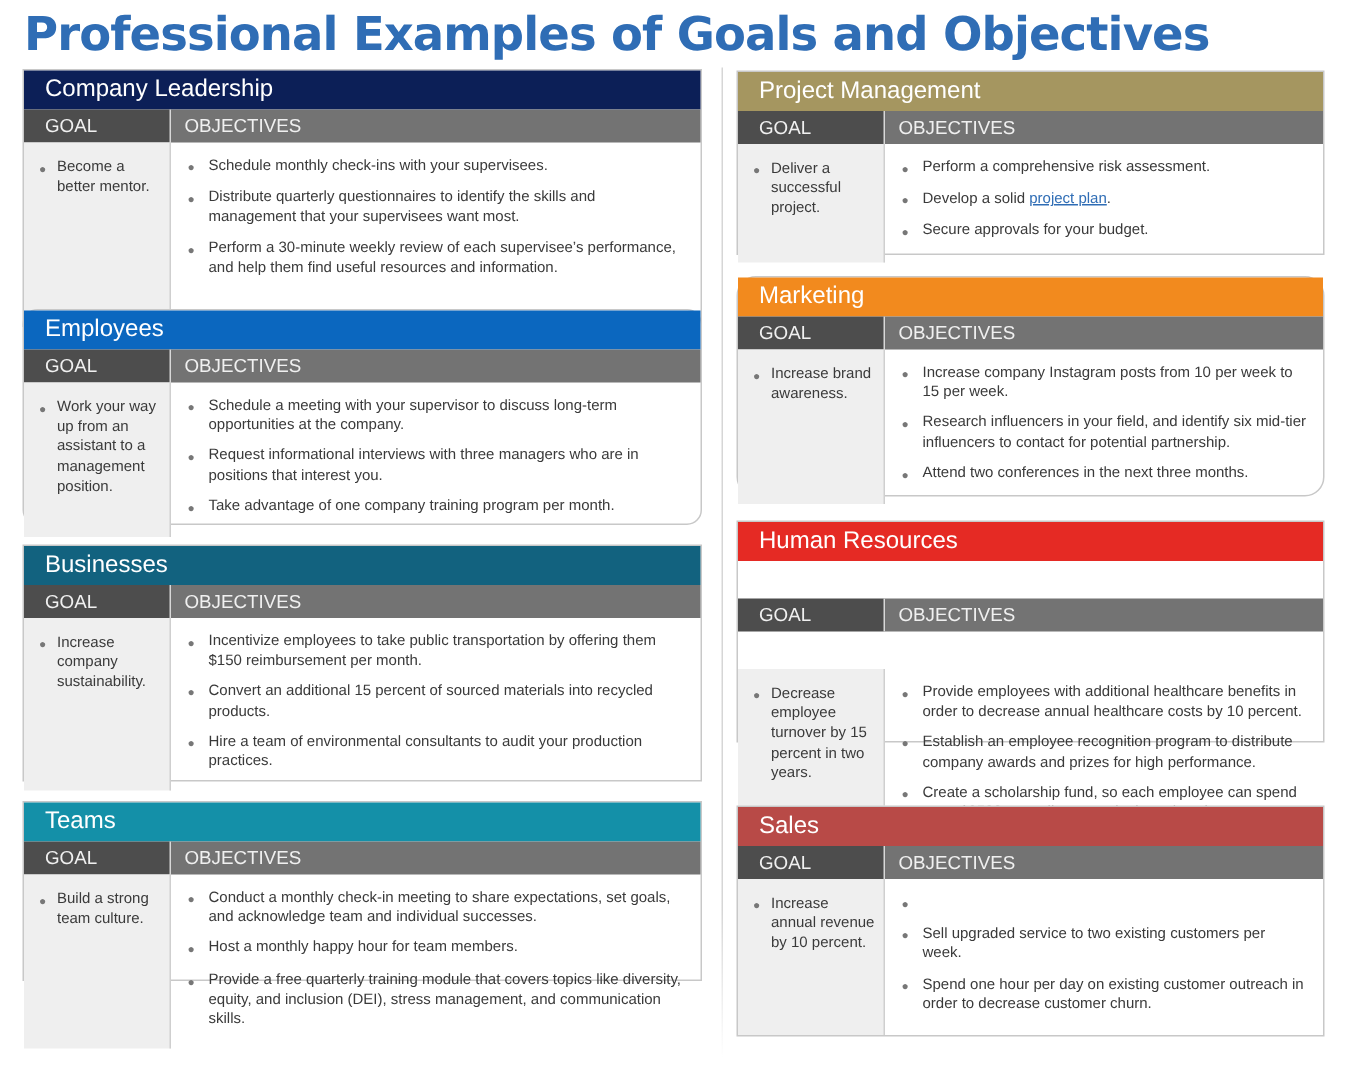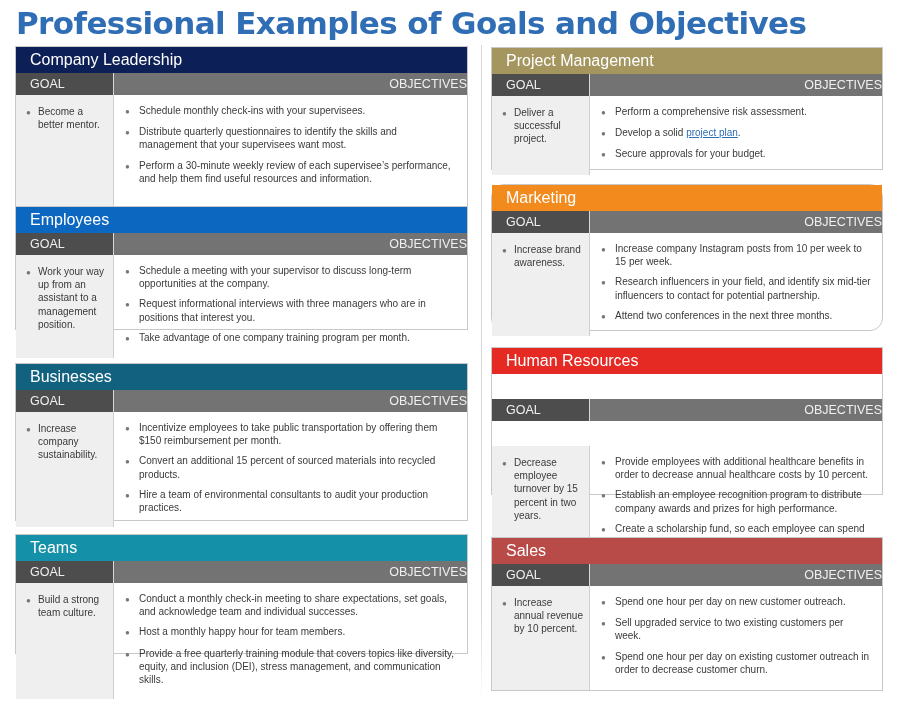--- a/index.html
+++ b/index.html
@@ -29,21 +29,21 @@
     color: #ffffff; font-size: 16px;
   }
   .card-head { display: flex; height: 22px; }
   .head-goal {
     background: #4d4d4d; color: #f0f0f0; font-size: 12.5px;
     line-height: 22px; padding-left: 14px;
     border-right: 1px solid #d8d8d8;
   }
   .head-obj {
     flex: 1; background: #737373; color: #f0f0f0; font-size: 12.5px;
-    line-height: 22px; padding-left: 9px; text-align: right;
+    line-height: 22px; padding-left: 9px;
   }
   .card-body { display: flex; flex: 1; }
   .goal-col {
     background: #efefef; border-right: 1px solid #cfcfcf;
     padding: 10px 6px 6px 10px;
     font-size: 10px; line-height: 13.2px; color: #3a3a3a;
   }
   .goal-col .g-item { display: flex; }
   .goal-col .bullet { width: 12px; flex: none; font-size: 8px; color: #777; padding-top: 1px; }
   .obj-col {
@@ -88,21 +88,21 @@
           <span class="obj-text">Distribute quarterly questionnaires to identify the skills and management that your supervisees want most.</span>
         </div>
       <div class="obj-item">
           <span class="bullet">●</span>
           <span class="obj-text">Perform a 30-minute weekly review of each supervisee’s performance, and help them find useful resources and information.</span>
         </div>
     </div>
   </div>
 </div>
 
-<div class="card left" style="top:206px;height:124px;">
+<div class="card left" style="top:206px;height:144px;border-radius:10px;">
   <div class="card-title" style="background:#0b67bf">Employees</div>
   <div class="card-head">
     <div class="head-goal">GOAL</div>
     <div class="head-obj">OBJECTIVES</div>
   </div>
   <div class="card-body">
     <div class="goal-col">
       <div class="g-item">
           <span class="bullet">●</span>
           <span>Work your way up from an assistant to a management position.</span>
@@ -284,21 +284,20 @@
   <div class="card-body">
     <div class="goal-col">
       <div class="g-item">
           <span class="bullet">●</span>
           <span>Increase annual revenue by 10 percent.</span>
         </div>
     </div>
     <div class="obj-col">
       <div class="obj-item">
           <span class="bullet">●</span>
-          <span class="obj-text">Spend one hour per day on new customer outreach.</span>
         </div>
       <div class="obj-item">
           <span class="bullet">●</span>
           <span class="obj-text">Sell upgraded service to two existing customers per week.</span>
         </div>
       <div class="obj-item">
           <span class="bullet">●</span>
           <span class="obj-text">Spend one hour per day on existing customer outreach in order to decrease customer churn.</span>
         </div>
     </div>

